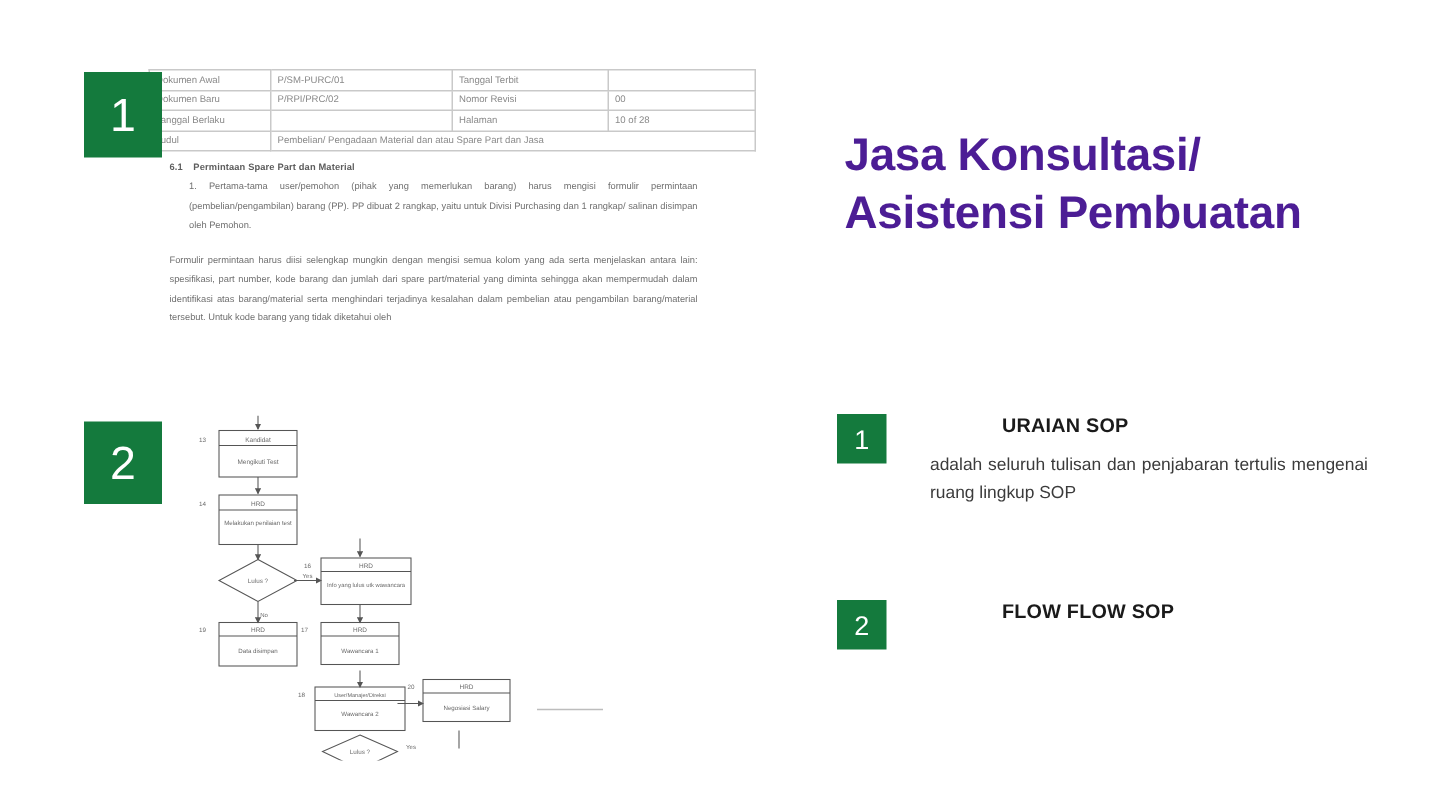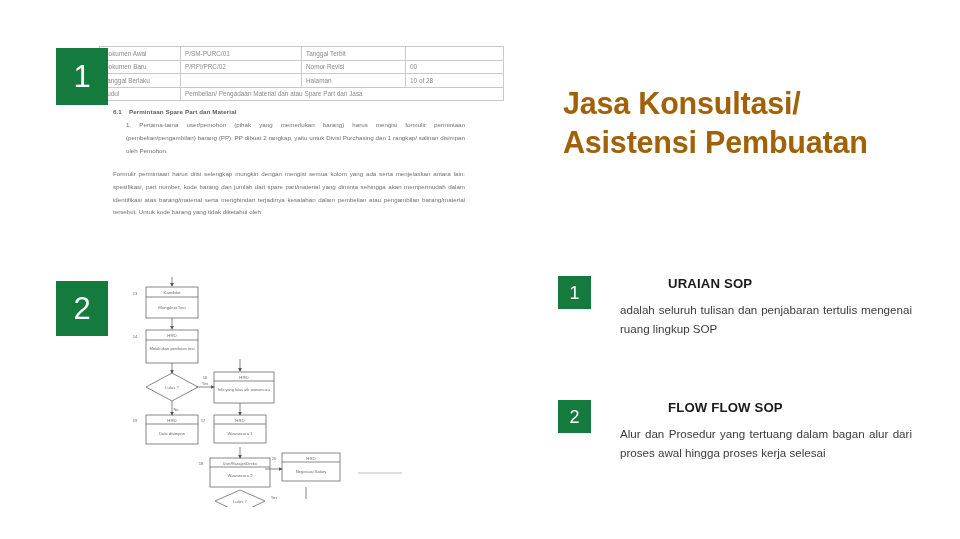--- a/index.html
+++ b/index.html
@@ -91,21 +91,21 @@
   #badge-2{left:56px;top:281px;width:52px;height:55px;}
 
   
   .right-col{position:absolute;left:520px;top:0;width:440px;height:539px;}
 
   .title{
     position:absolute;left:43px;top:84px;width:380px;
     font-size:30.5px;
     font-weight:bold;
     line-height:1.27;
-    color:#a16207;
+    color:#4c1d95;
     letter-spacing:-.2px;
   }
 
   .point{position:absolute;left:38px;width:395px;}
   #point-1{top:276px;}
   #point-2{top:400px;}
 
   .badge-sm{
     position:absolute;left:0;top:0;
     width:33px;height:33px;
@@ -275,17 +275,16 @@
       <div class="pt-body">
         <div class="pt-title">URAIAN SOP</div>
         <div class="pt-text">adalah seluruh tulisan dan penjabaran tertulis mengenai ruang lingkup SOP</div>
       </div>
     </div>
 
     <div class="point" id="point-2">
       <div class="badge-sm">2</div>
       <div class="pt-body">
         <div class="pt-title">FLOW FLOW SOP</div>
-        <div class="pt-text">Alur dan Prosedur yang tertuang dalam bagan alur dari proses awal hingga proses kerja selesai</div>
       </div>
     </div>
   </div>
 </div>
 
 </body></html>

